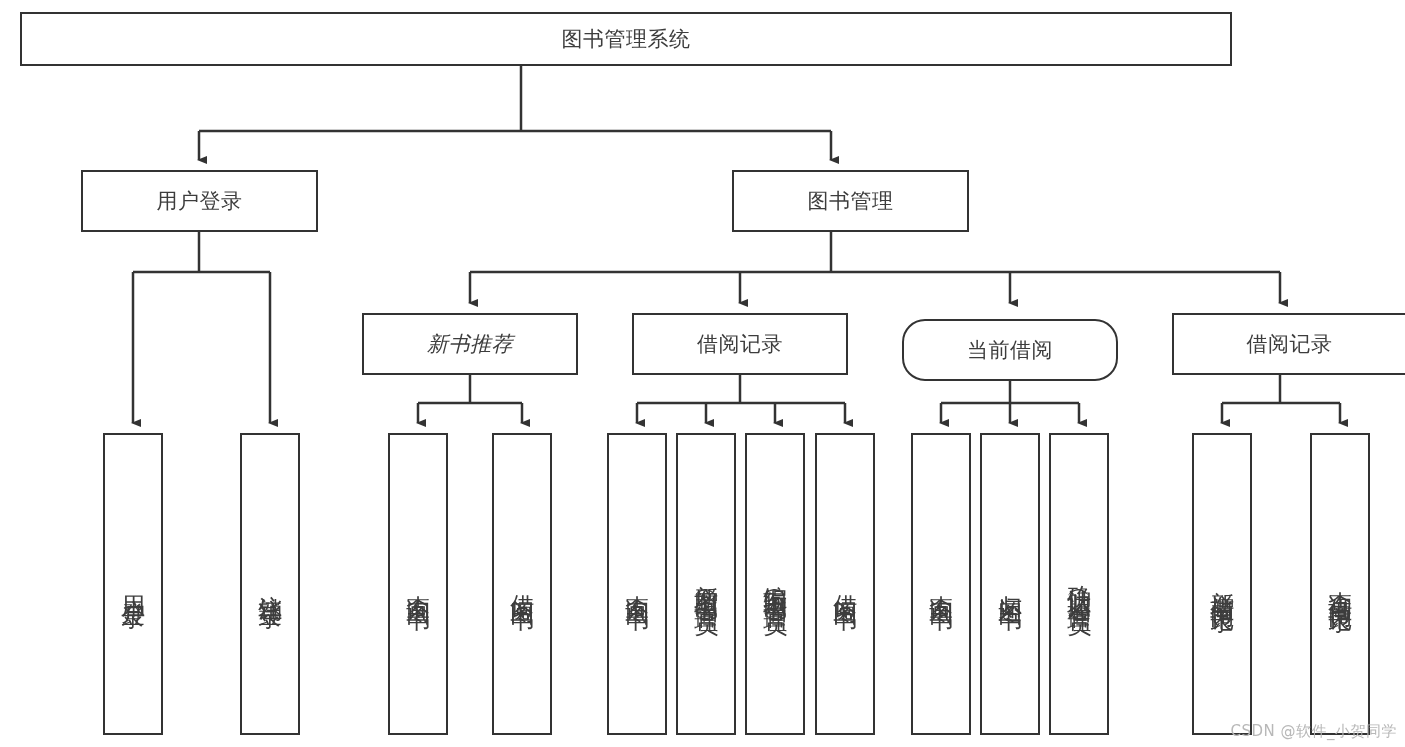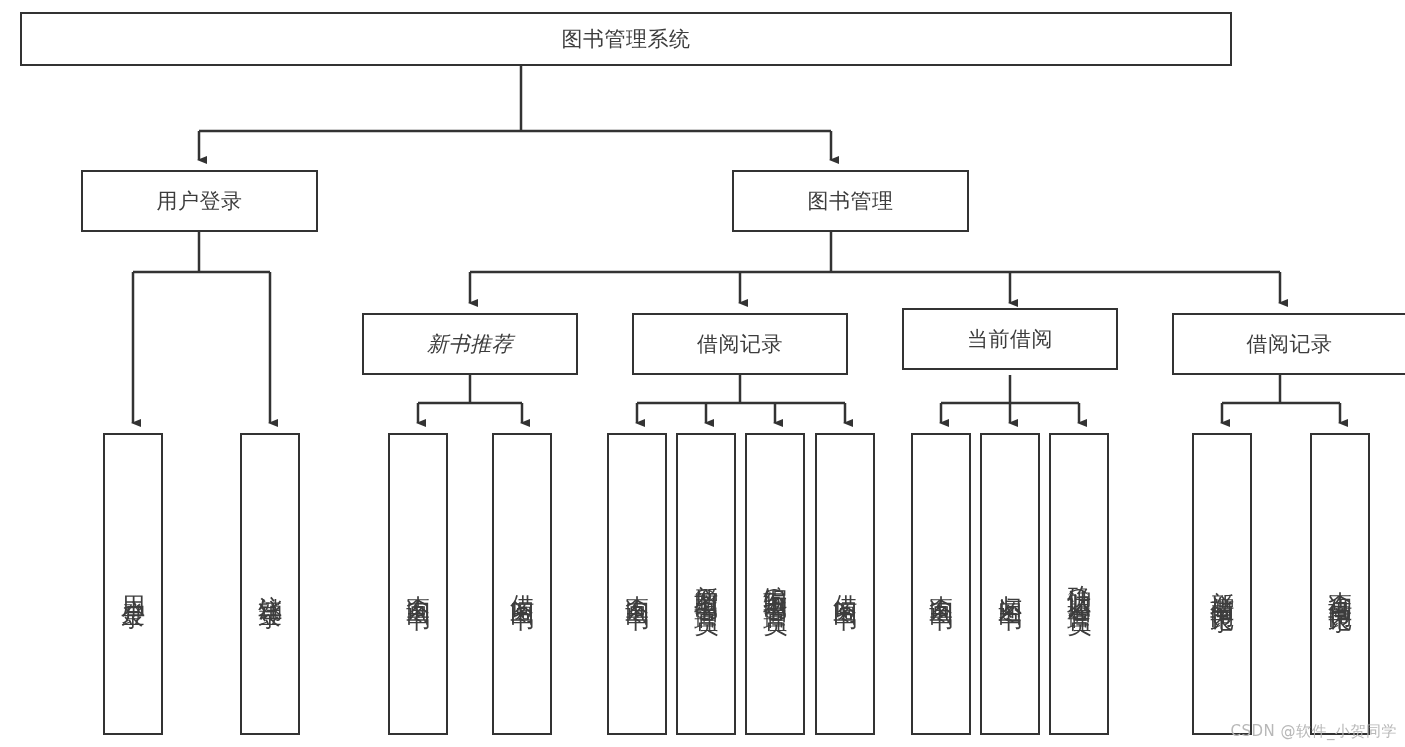--- a/index.html
+++ b/index.html
@@ -127,21 +127,21 @@
   <div class="node horiz" style="left:732px; top:170px; width:237px; height:62px;">
     <span class="label">图书管理</span>
   </div>
 
   <div class="node horiz" style="left:362px; top:313px; width:216px; height:62px;font-style:italic;">
     <span class="label">新书推荐</span>
   </div>
   <div class="node horiz" style="left:632px; top:313px; width:216px; height:62px;">
     <span class="label">借阅记录</span>
   </div>
-  <div class="node horiz" style="left:902px; top:308px; width:216px; height:62px;">
+  <div class="node horiz" style="left:902px; top:319px; width:216px; height:62px;border-radius:23px;">
     <span class="label">当前借阅</span>
   </div>
   <div class="node horiz" style="left:1172px; top:313px; width:235px; height:62px;">
     <span class="label">借阅记录</span>
   </div>
 
   <div class="node vert" style="left:103px; top:433px; width:60px; height:302px;">
     <span class="label">用户登录</span>
   </div>
   <div class="node vert" style="left:240px; top:433px; width:60px; height:302px;">

